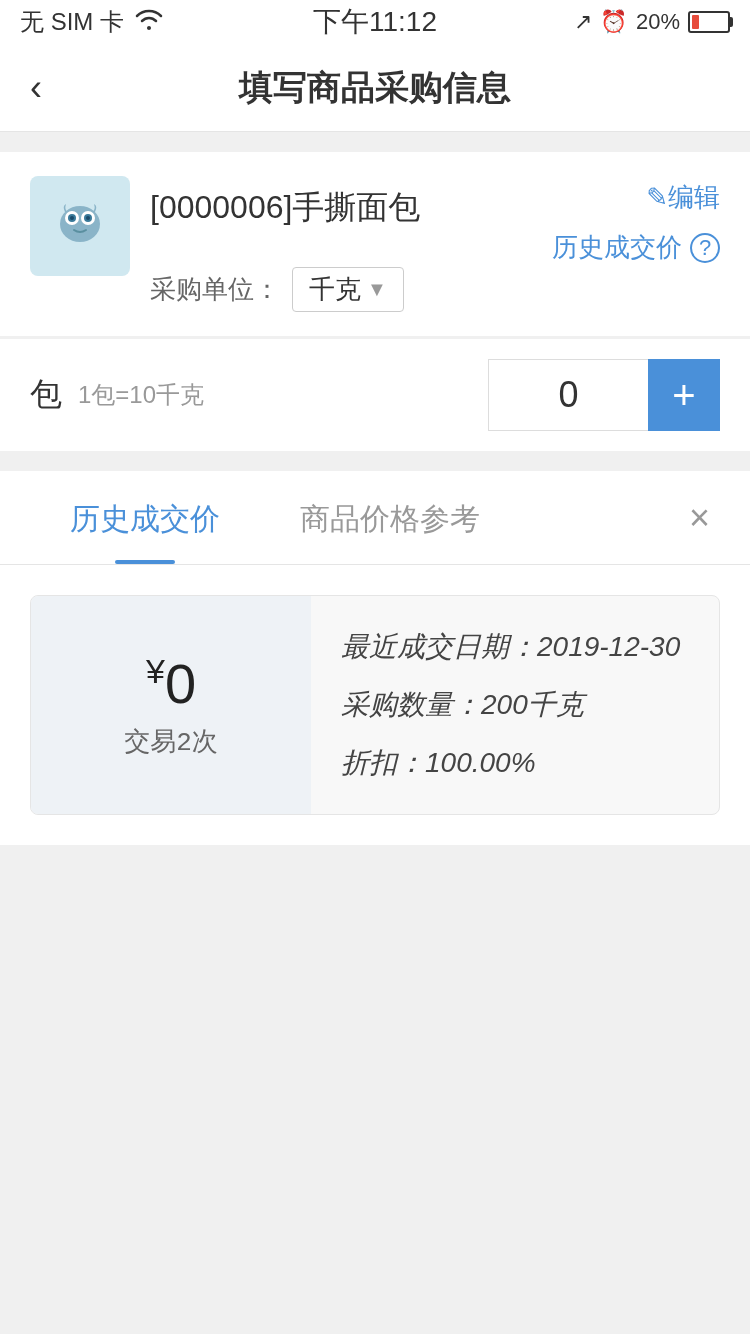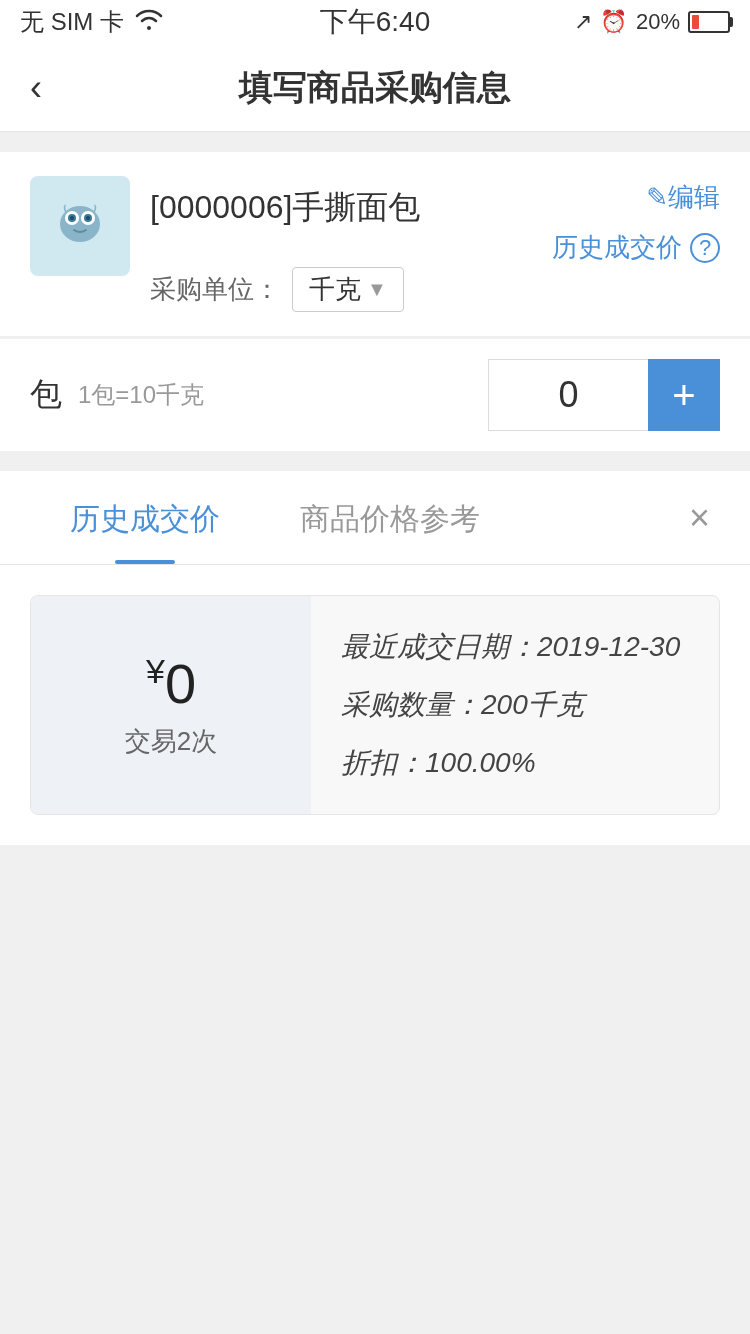--- a/index.html
+++ b/index.html
@@ -319,20 +319,21 @@
     }
     .history-price-symbol {
       font-size: 34px;
       vertical-align: super;
       font-weight: normal;
     }
     .history-trade-count {
       font-size: 26px;
       color: #666;
       margin-top: 8px;
+      font-family: Liberation Mono, monospace;
     }
     .history-right {
       flex: 1;
       padding: 30px 30px;
       display: flex;
       flex-direction: column;
       gap: 16px;
       justify-content: flex-start;
       font-style: italic;
     }
@@ -356,21 +357,21 @@
   <div class="status-left">
     <span>无 SIM 卡 </span>
     <span>
       <svg width="30" height="22" viewBox="0 0 30 22" fill="none">
         <path d="M15 18c1.1 0 2 .9 2 2s-.9 2-2 2-2-.9-2-2 .9-2 2-2z" fill="#333"></path>
         <path d="M8 13c1.9-1.9 4.4-3 7-3s5.1 1.1 7 3" stroke="#333" stroke-width="2.5" fill="none" stroke-linecap="round"></path>
         <path d="M3 8C6.3 4.7 10.5 3 15 3s8.7 1.7 12 5" stroke="#333" stroke-width="2.5" fill="none" stroke-linecap="round"></path>
       </svg>
     </span>
   </div>
-  <div class="status-center">下午6:40</div>
+  <div class="status-center">下午11:12</div>
   <div class="status-right">
     <span style="font-size:22px;">↗</span>
     <span style="font-size:22px;">⏰</span>
     <span style="font-size:22px;">20%</span>
     <div class="battery-container">
       <div class="battery-icon">
         <div class="battery-fill"></div>
       </div>
     </div>
   </div>

